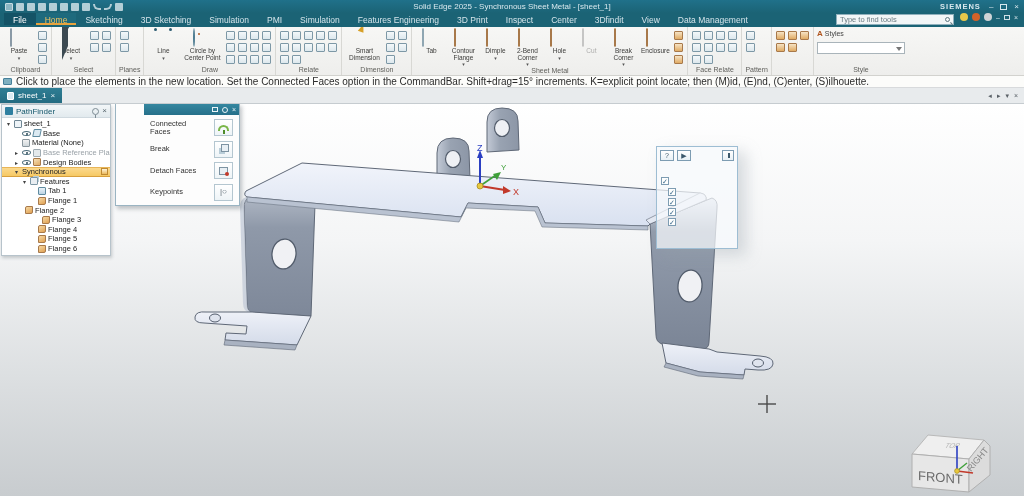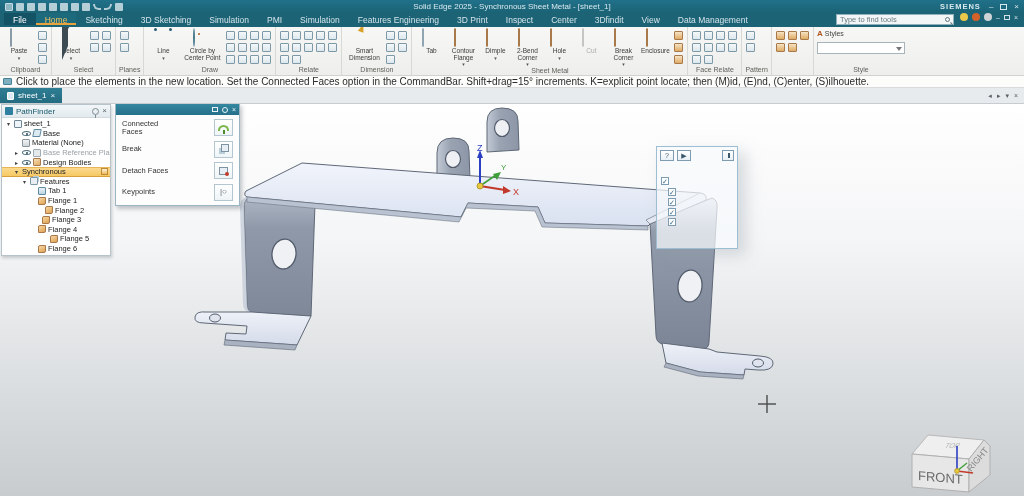--- a/index.html
+++ b/index.html
@@ -110,21 +110,21 @@
   .ti-material { background:linear-gradient(#f2f2f2,#cfd6da); border:1px solid #8a969d;}
   .ti-ref-planes { background:#e4e9ec; border:1px solid #9fabb2;}
   .ti-design-bodies { background:linear-gradient(150deg,#f6e0b8,#e0ab64); border:1px solid #a8794a;}
   .ti-features { background:#e9eef2; border:1px solid #7d98a6; box-shadow:2px -2px 0 -1px #b9cdd8;}
   .ti-tab { background:linear-gradient(#eaf2f8,#bcd4e4); border:1px solid #5f8ba0;}
   .ti-flange { background:linear-gradient(150deg,#f6d9a4,#dfa052); border:1px solid #a8794a; border-radius:2px 0 2px 0;}
   .hl-edit { margin-left:auto; margin-right:2px; width:7px; height:7px; background:linear-gradient(#fdf3da,#ecba5e); border:1px solid #bf8a33;}
 
   
   .cmdpanel { position:absolute; left:115px; top:103px; width:125px; height:103px; background:#fdfdfd;
-    border:1px solid #9ab4c2; box-shadow:2px 3px 4px rgba(60,70,80,.3); z-index:21; display:flex; flex-direction:column;}
+    border:1px solid #9ab4c2; box-shadow:2px 3px 4px rgba(60,70,80,.3); z-index:21; display:flex; flex-direction:column;padding-left:28px;}
   .cp-head { height:11px; background:linear-gradient(#3587a0,#26708a); display:flex; align-items:center;
     justify-content:flex-end; gap:4px; padding:0 3px; color:#eaf4f8; font-size:7px;}
   .cp-head .box { width:6px; height:5px; border:1px solid #eaf4f8;}
   .cp-head .circ { width:6px; height:6px; border:1px solid #eaf4f8; border-radius:50%; font-size:5px; line-height:5px; text-align:center;}
   .cp-body { flex:1; padding:4px 6px; display:flex; flex-direction:column; justify-content:space-between;}
   .cp-row { display:flex; align-items:center; justify-content:space-between;}
   .cp-lab { font-size:7.5px; color:#333; line-height:8px; white-space:pre-line;}
   .cp-btn { width:19px; height:17px; border:1px solid #b4c6d0; background:linear-gradient(#ffffff,#eef4f7);
     display:flex; align-items:center; justify-content:center;}
   .cpi-connected-faces { width:11px; height:6px; border:2px solid #7ab648; border-bottom:none; border-radius:10px 10px 0 0; position:relative;}
@@ -594,36 +594,36 @@
         <div class="trow" style="padding-left: 27px;">
           <span class="texp"></span>
           <span class="ti ti-tab"></span>
           <span class="tlabel">Tab 1</span>
         </div>
         <div class="trow" style="padding-left: 27px;">
           <span class="texp"></span>
           <span class="ti ti-flange"></span>
           <span class="tlabel">Flange 1</span>
         </div>
-        <div class="trow" style="padding-left: 34px;">
+        <div class="trow" style="padding-left: 14px;">
           <span class="texp"></span>
           <span class="ti ti-flange"></span>
           <span class="tlabel">Flange 2</span>
         </div>
         <div class="trow" style="padding-left: 31px;">
           <span class="texp"></span>
           <span class="ti ti-flange"></span>
           <span class="tlabel">Flange 3</span>
         </div>
         <div class="trow" style="padding-left: 27px;">
           <span class="texp"></span>
           <span class="ti ti-flange"></span>
           <span class="tlabel">Flange 4</span>
         </div>
-        <div class="trow" style="padding-left: 39px;">
+        <div class="trow" style="padding-left: 27px;">
           <span class="texp"></span>
           <span class="ti ti-flange"></span>
           <span class="tlabel">Flange 5</span>
         </div>
         <div class="trow" style="padding-left: 27px;">
           <span class="texp"></span>
           <span class="ti ti-flange"></span>
           <span class="tlabel">Flange 6</span>
         </div>
       </div>

